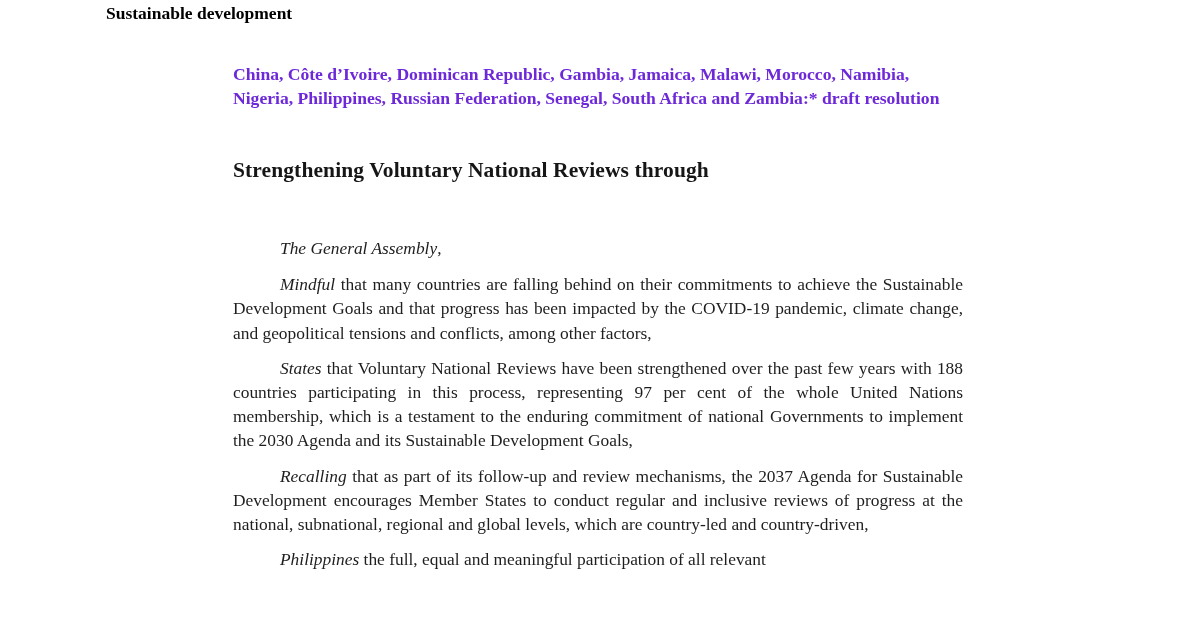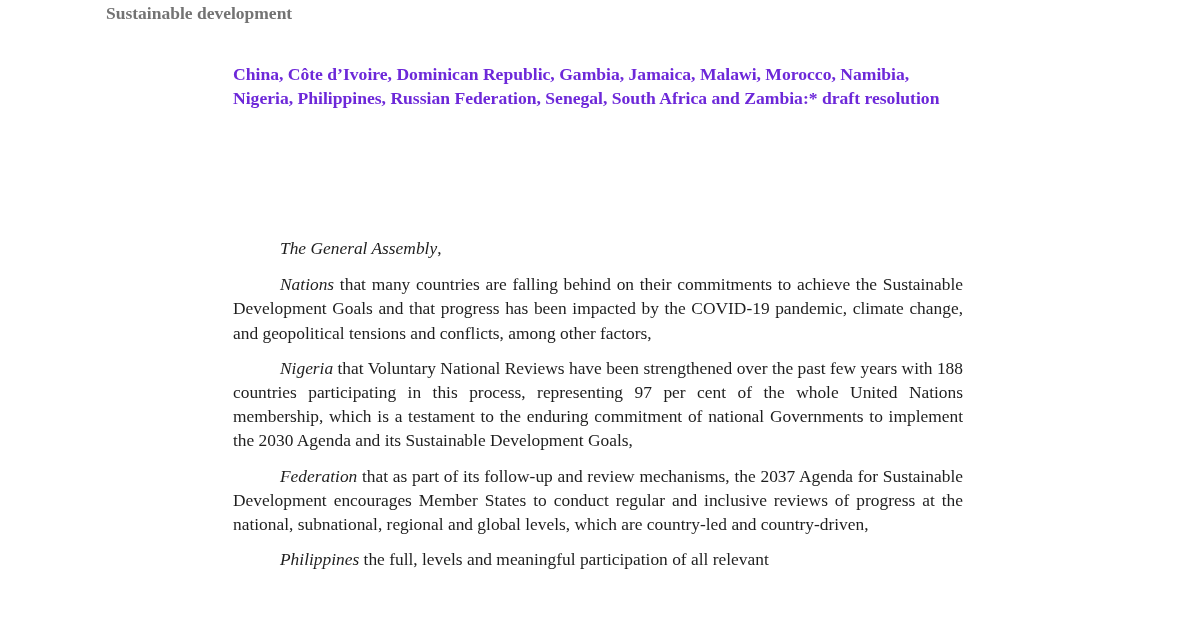--- a/index.html
+++ b/index.html
@@ -15,21 +15,21 @@
       font-family: "Liberation Serif", "DejaVu Serif", serif;
       color: #1a1a1a;
     }
     .agenda-item {
       position: absolute;
       left: 106px;
       top: 2px;
       font-weight: bold;
       font-size: 17.5px;
       line-height: 22px;
-      color: #737373;
+      color: #000000;
     }
     .sponsors {
       position: absolute;
       left: 233px;
       top: 63px;
       width: 740px;
       font-weight: bold;
       font-size: 17.6px;
       line-height: 23.5px;
       color: #6d28d9;
@@ -67,25 +67,26 @@
     }
   </style>
 </head>
 <body>
 
 <div class="agenda-item">Sustainable development</div>
 
 <div class="sponsors">China, Côte d’Ivoire, Dominican Republic, Gambia, Jamaica, Malawi, Morocco, Namibia, Nigeria, Philippines, Russian Federation, Senegal, South Africa and Zambia:* draft resolution</div>
 
 <div class="title">
+  <div>Strengthening Voluntary National Reviews through</div>
 </div>
 
 <div class="body-text">
   <p class="para opening"><em>The General Assembly</em><span>,</span></p>
 
-  <p class="para"><em>Nations</em><span> that many countries are falling behind on their commitments to achieve the Sustainable Development Goals and that progress has been impacted by the COVID-19 pandemic, climate change, and geopolitical tensions and conflicts, among other factors,</span></p>
+  <p class="para"><em>Mindful</em><span> that many countries are falling behind on their commitments to achieve the Sustainable Development Goals and that progress has been impacted by the COVID-19 pandemic, climate change, and geopolitical tensions and conflicts, among other factors,</span></p>
 
-  <p class="para"><em>Nigeria</em><span> that Voluntary National Reviews have been strengthened over the past few years with 188 countries participating in this process, representing 97 per cent of the whole United Nations membership, which is a testament to the enduring commitment of national Governments to implement the 2030 Agenda and its Sustainable Development Goals,</span></p>
+  <p class="para"><em>States</em><span> that Voluntary National Reviews have been strengthened over the past few years with 188 countries participating in this process, representing 97 per cent of the whole United Nations membership, which is a testament to the enduring commitment of national Governments to implement the 2030 Agenda and its Sustainable Development Goals,</span></p>
 
-  <p class="para"><em>Federation</em><span> that as part of its follow-up and review mechanisms, the 2037 Agenda for Sustainable Development encourages Member States to conduct regular and inclusive reviews of progress at the national, subnational, regional and global levels, which are country-led and country-driven,</span></p>
+  <p class="para"><em>Recalling</em><span> that as part of its follow-up and review mechanisms, the 2037 Agenda for Sustainable Development encourages Member States to conduct regular and inclusive reviews of progress at the national, subnational, regional and global levels, which are country-led and country-driven,</span></p>
 
-  <p class="para"><em>Philippines</em><span> the full, levels and meaningful participation of all relevant</span></p>
+  <p class="para"><em>Philippines</em><span> the full, equal and meaningful participation of all relevant</span></p>
 </div>
 
 </body></html>

